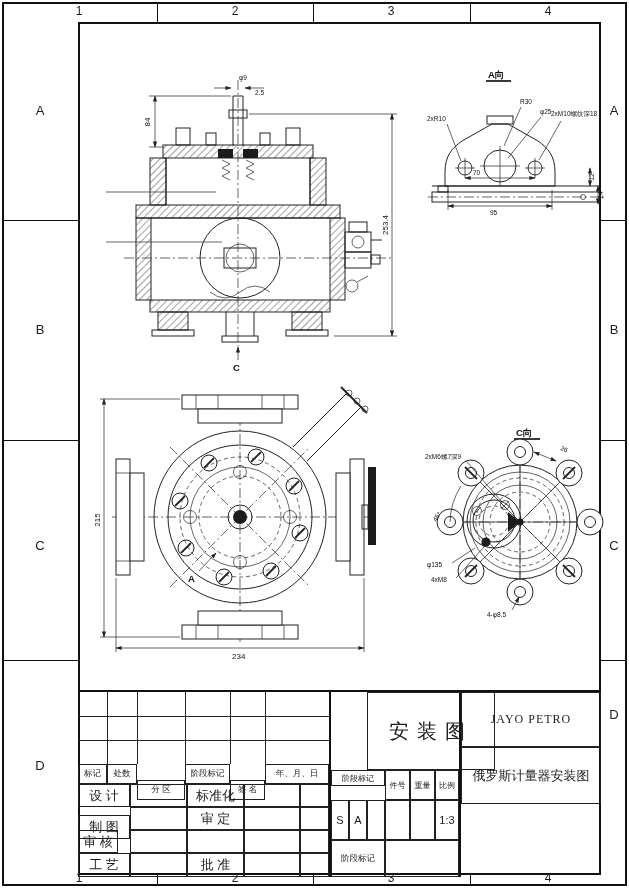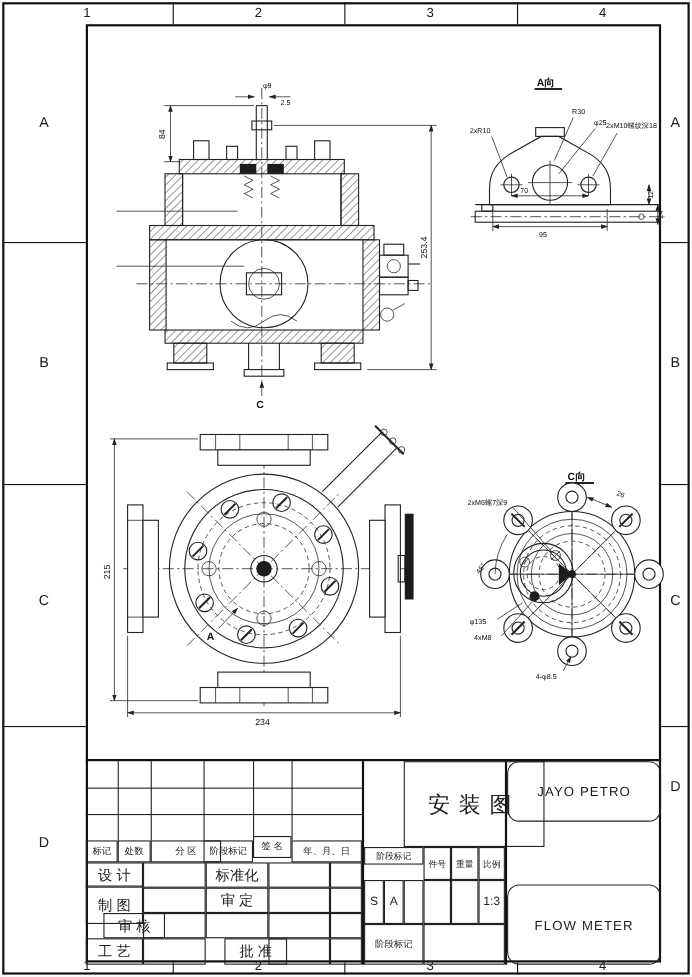--- a/index.html
+++ b/index.html
@@ -13,21 +13,21 @@
   .gl{font-size:12px;width:20px;text-align:center;}
   .gll{font-size:13px;width:18px;text-align:center;}
   
   .tb{left:78px;top:690px;width:523px;height:185px;border-top:2px solid #111;box-sizing:border-box;}
   .cell{position:absolute;box-sizing:border-box;border:1px solid #222;display:flex;
         align-items:center;justify-content:center;font-size:13px;white-space:nowrap;overflow:hidden;}
   .vline{position:absolute;width:1px;background:#222;}
   .vline2{position:absolute;width:2px;background:#111;}
   .hline{position:absolute;height:1px;background:#222;}
   .big{font-size:20px;letter-spacing:8px;margin-left:36px;}
-  .serif{font-family:Liberation Sans, sans-serif;border-radius:11px;}
+  .serif{font-family:Liberation Serif, serif;}
   .scale{font-size:11px;}
   .prod{font-size:13px;}
   
   .ln{fill:none;stroke:#222;stroke-width:1;}
   .th{fill:none;stroke:#222;stroke-width:.7;}
   .ln2{fill:none;stroke:#222;stroke-width:1.8;}
   .cl{fill:none;stroke:#222;stroke-width:.7;stroke-dasharray:10 3 2 3;}
   .dsh{fill:none;stroke:#222;stroke-width:.7;stroke-dasharray:4 3;}
   .hat{fill:url(#hatch);stroke:#222;stroke-width:1;}
   .wt{fill:#fff;stroke:#222;stroke-width:1;}
@@ -363,61 +363,61 @@
     <div class="vline" style="left:29px;top:0;height:72px"></div>
     <div class="vline" style="left:59px;top:0;height:72px"></div>
     <div class="vline" style="left:107px;top:0;height:72px"></div>
     <div class="vline" style="left:152px;top:0;height:72px"></div>
     <div class="vline" style="left:187px;top:0;height:72px"></div>
     <div class="hline" style="left:0;top:24px;width:251px"></div>
     <div class="hline" style="left:0;top:48px;width:251px"></div>
 
     <div class="cell" style="left:0;top:72px;width:29px;height:20px;font-size:8.5px">标记</div>
     <div class="cell" style="left:29px;top:72px;width:30px;height:20px;font-size:8.5px">处数</div>
-    <div class="cell" style="left:59px;top:72px;width:64px;height:20px;font-size:8.5px">分 区</div>
+    <div class="cell" style="left:59px;top:88px;width:48px;height:20px;font-size:8.5px">分 区</div>
     <div class="cell" style="left:107px;top:72px;width:45px;height:20px;font-size:8.5px">阶段标记</div>
-    <div class="cell" style="left:152px;top:68px;width:35px;height:20px;font-size:8.5px">签 名</div>
+    <div class="cell" style="left:152px;top:88px;width:35px;height:20px;font-size:8.5px">签 名</div>
     <div class="cell" style="left:187px;top:72px;width:64px;height:20px;font-size:8.5px">年、月、日</div>
 
     <div class="cell" style="left:0;top:92px;width:52px;height:23px">设 计</div>
     <div class="cell" style="left:52px;top:92px;width:57px;height:23px"></div>
     <div class="cell" style="left:109px;top:92px;width:57px;height:23px">标准化</div>
     <div class="cell" style="left:166px;top:92px;width:56px;height:23px"></div>
     <div class="cell" style="left:222px;top:92px;width:29px;height:23px"></div>
 
-    <div class="cell" style="left:0;top:113px;width:52px;height:35px">制 图</div>
+    <div class="cell" style="left:0;top:123px;width:52px;height:24px">制 图</div>
     <div class="cell" style="left:52px;top:115px;width:57px;height:23px"></div>
     <div class="cell" style="left:109px;top:115px;width:57px;height:23px">审 定</div>
     <div class="cell" style="left:166px;top:115px;width:56px;height:23px"></div>
     <div class="cell" style="left:222px;top:115px;width:29px;height:23px"></div>
 
-    <div class="cell" style="left:16px;top:138px;width:56px;height:23px">审 核</div>
+    <div class="cell" style="left:0;top:138px;width:40px;height:23px">审 核</div>
     <div class="cell" style="left:52px;top:138px;width:57px;height:23px"></div>
     <div class="cell" style="left:109px;top:138px;width:57px;height:23px"></div>
     <div class="cell" style="left:166px;top:138px;width:56px;height:23px"></div>
     <div class="cell" style="left:222px;top:138px;width:29px;height:23px"></div>
 
     <div class="cell" style="left:0;top:161px;width:52px;height:24px">工 艺</div>
     <div class="cell" style="left:52px;top:161px;width:57px;height:24px"></div>
-    <div class="cell" style="left:126px;top:161px;width:57px;height:24px">批 准</div>
+    <div class="cell" style="left:109px;top:161px;width:57px;height:24px">批 准</div>
     <div class="cell" style="left:166px;top:161px;width:56px;height:24px"></div>
     <div class="cell" style="left:222px;top:161px;width:29px;height:24px"></div>
 
     <div class="cell big" style="left:253px;top:0;width:128px;height:78px">安装图</div>
     <div class="cell" style="left:253px;top:78px;width:54px;height:16px;font-size:8px">阶段标记</div>
     <div class="cell" style="left:307px;top:78px;width:25px;height:30px;font-size:8px">件号</div>
     <div class="cell" style="left:332px;top:78px;width:25px;height:30px;font-size:8px">重量</div>
     <div class="cell" style="left:357px;top:78px;width:24px;height:30px;font-size:8px">比例</div>
 
     <div class="cell scale" style="left:253px;top:108px;width:18px;height:40px">S</div>
     <div class="cell scale" style="left:271px;top:108px;width:18px;height:40px">A</div>
     <div class="cell" style="left:289px;top:108px;width:18px;height:40px"></div>
     <div class="cell" style="left:307px;top:108px;width:25px;height:40px"></div>
     <div class="cell" style="left:332px;top:108px;width:25px;height:40px"></div>
     <div class="cell scale" style="left:357px;top:108px;width:24px;height:40px">1:3</div>
 
     <div class="cell" style="left:253px;top:148px;width:54px;height:37px;font-size:8.5px">阶段标记</div>
     <div class="cell" style="left:307px;top:148px;width:74px;height:37px"></div>
 
     <div class="cell serif" style="left:383px;top:0;width:140px;height:55px;font-size:12px;letter-spacing:1px">JAYO PETRO</div>
-    <div class="cell serif" style="left:383px;top:112px;width:140px;height:73px;font-size:12px;letter-spacing:1px">FLOW METER</div>
+    <div class="cell prod" style="left:383px;top:55px;width:140px;height:57px">俄罗斯计量器安装图</div>
   </div>
 </div>
 
 </body></html>

